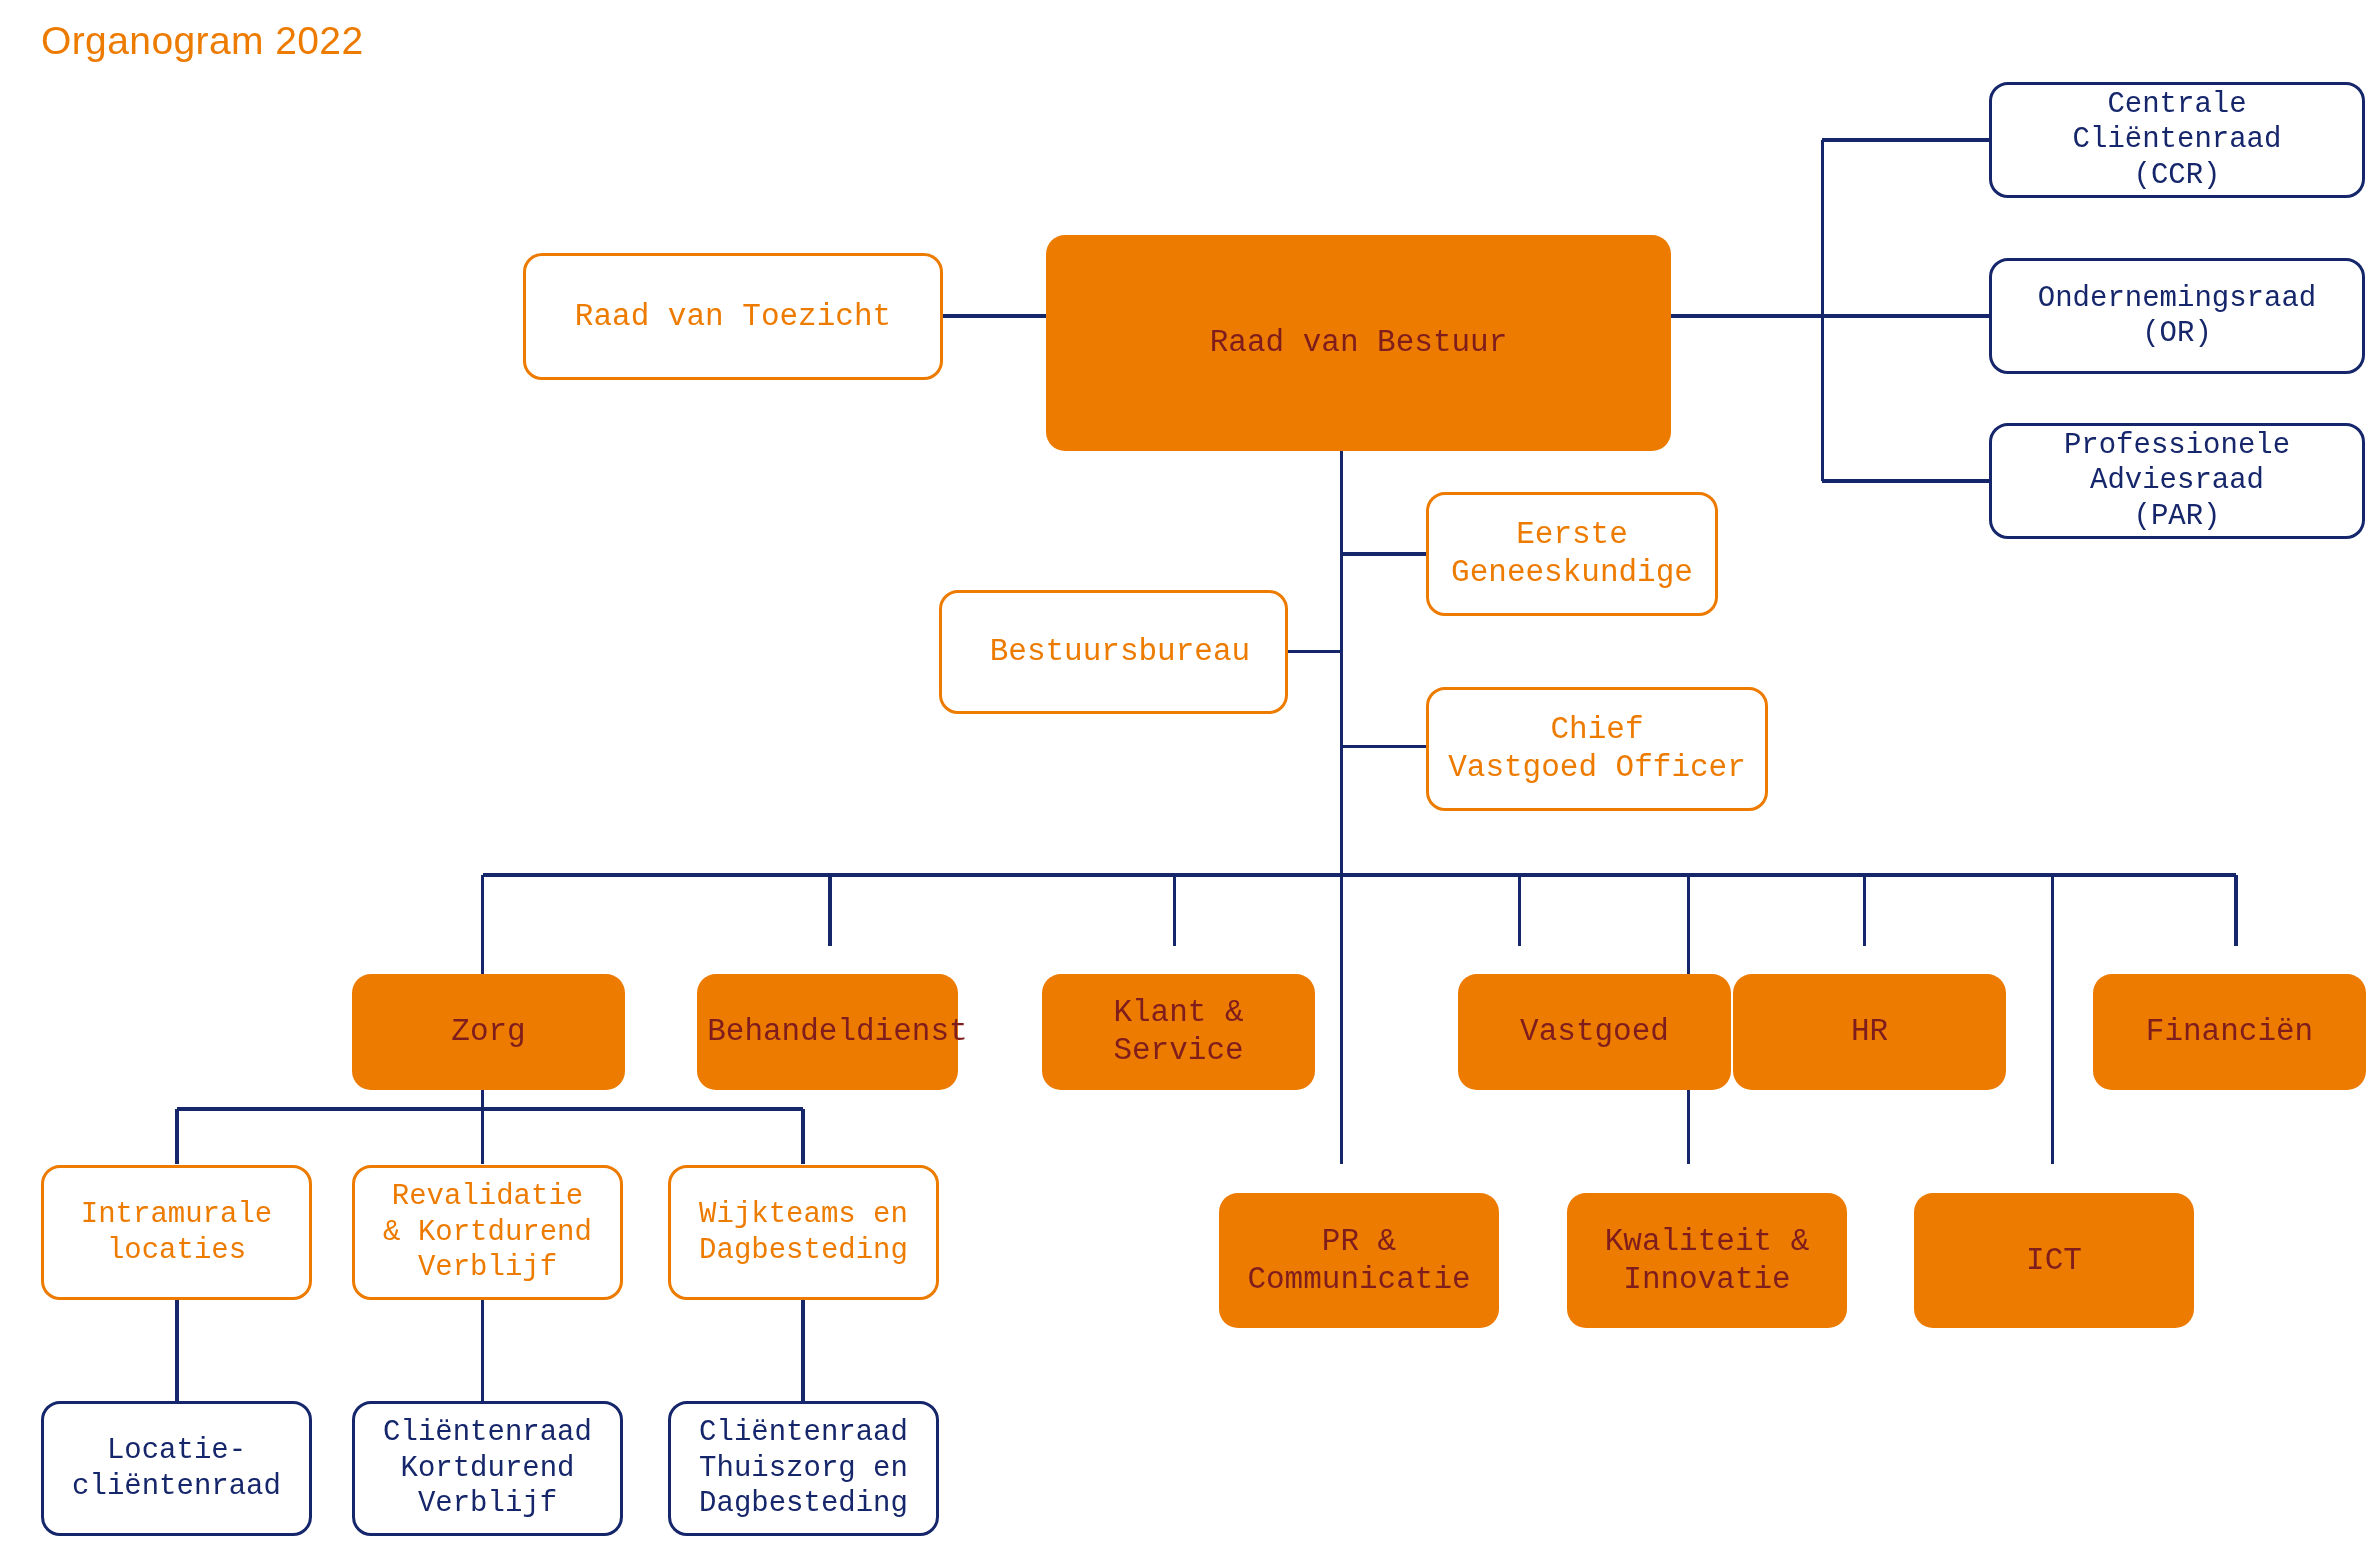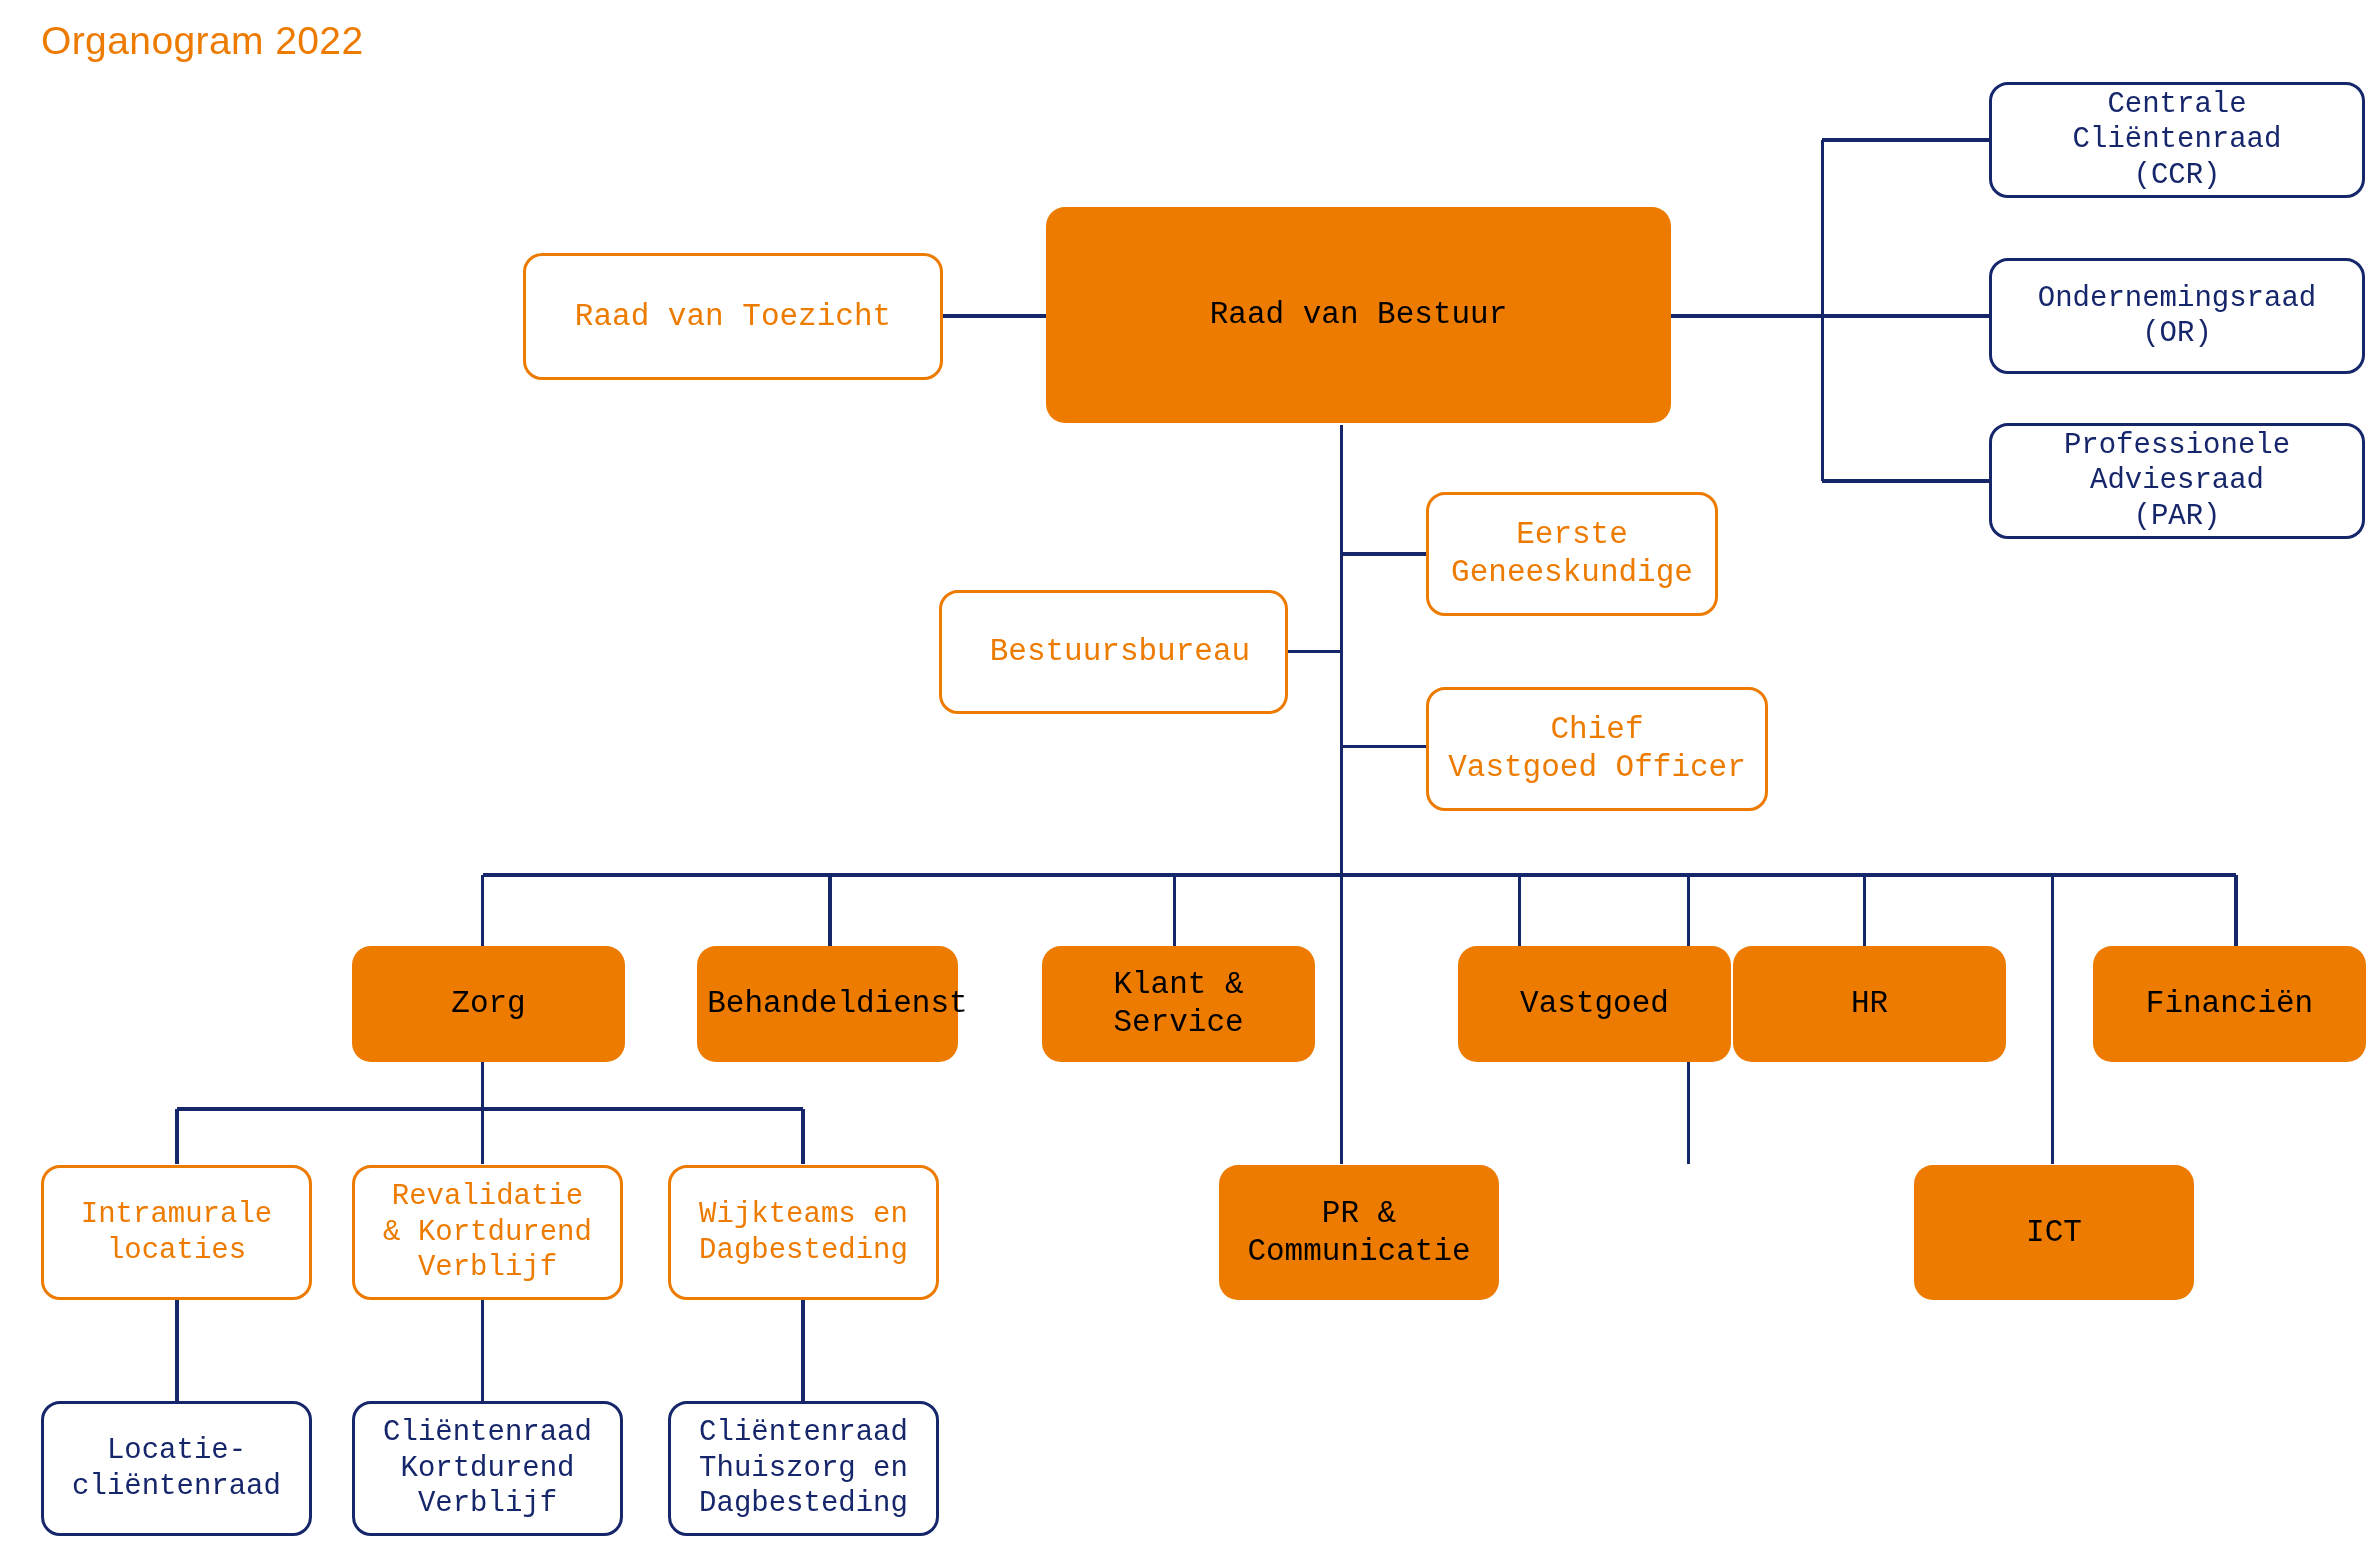--- a/index.html
+++ b/index.html
@@ -47,22 +47,23 @@
     font-family: Liberation Mono, monospace;
   }
   .node .lbl {
     display: block;
     width: 100%;
     white-space: pre-line;
   }
   
   .n-fill {
     background: #ED7B00;
-    color: #000000;
+    color: #7f1d1d;
     border: none;
+    margin-top: 28px;
   }
   
   .n-orange {
     background: #ffffff;
     color: #ED7B00;
     border: 3.6px solid #ED7B00;
   }
   
   .n-navy {
     background: #ffffff;
@@ -205,20 +206,24 @@
   <div class="node n-orange fs-40" style="left:668px; top:1165px; width:271px; height:135px;">
     <span class="lbl">Wijkteams en
 Dagbesteding</span>
   </div>
 
   <div class="node n-fill fs-42" style="left:1219px; top:1165px; width:280px; height:135px;">
     <span class="lbl">PR &amp;
 Communicatie</span>
   </div>
 
+  <div class="node n-fill fs-42" style="left:1567px; top:1165px; width:280px; height:135px;">
+    <span class="lbl">Kwaliteit &amp;
+Innovatie</span>
+  </div>
 
   <div class="node n-fill fs-42" style="left:1914px; top:1165px; width:280px; height:135px;">
     <span class="lbl">ICT</span>
   </div>
 
   <div class="node n-navy fs-40" style="left:41px; top:1401px; width:271px; height:135px;">
     <span class="lbl">Locatie-
 cliëntenraad</span>
   </div>
 

